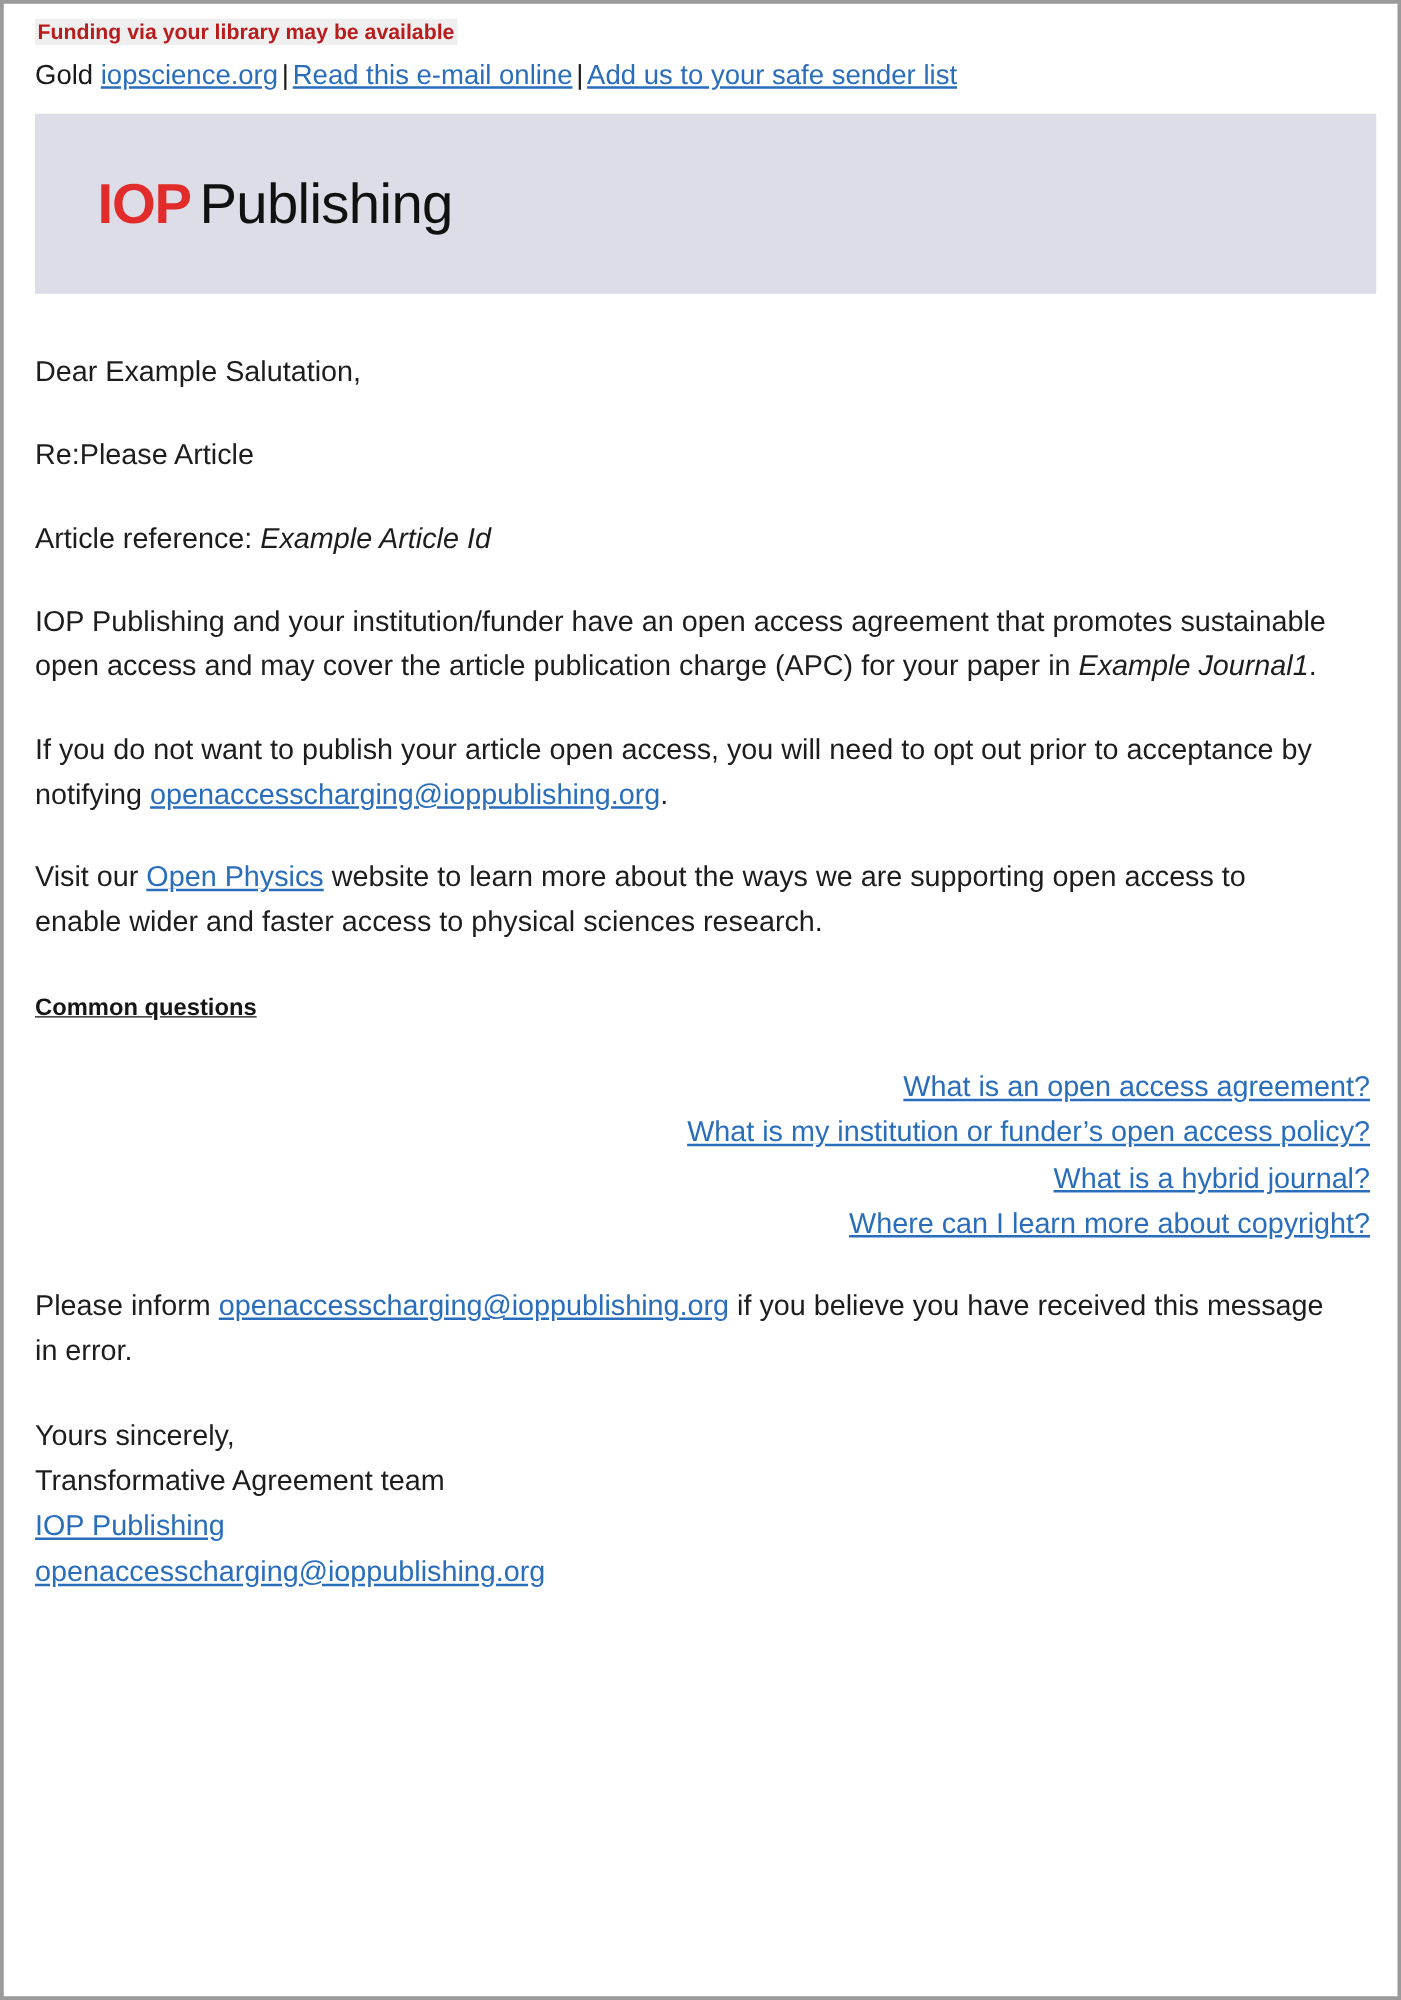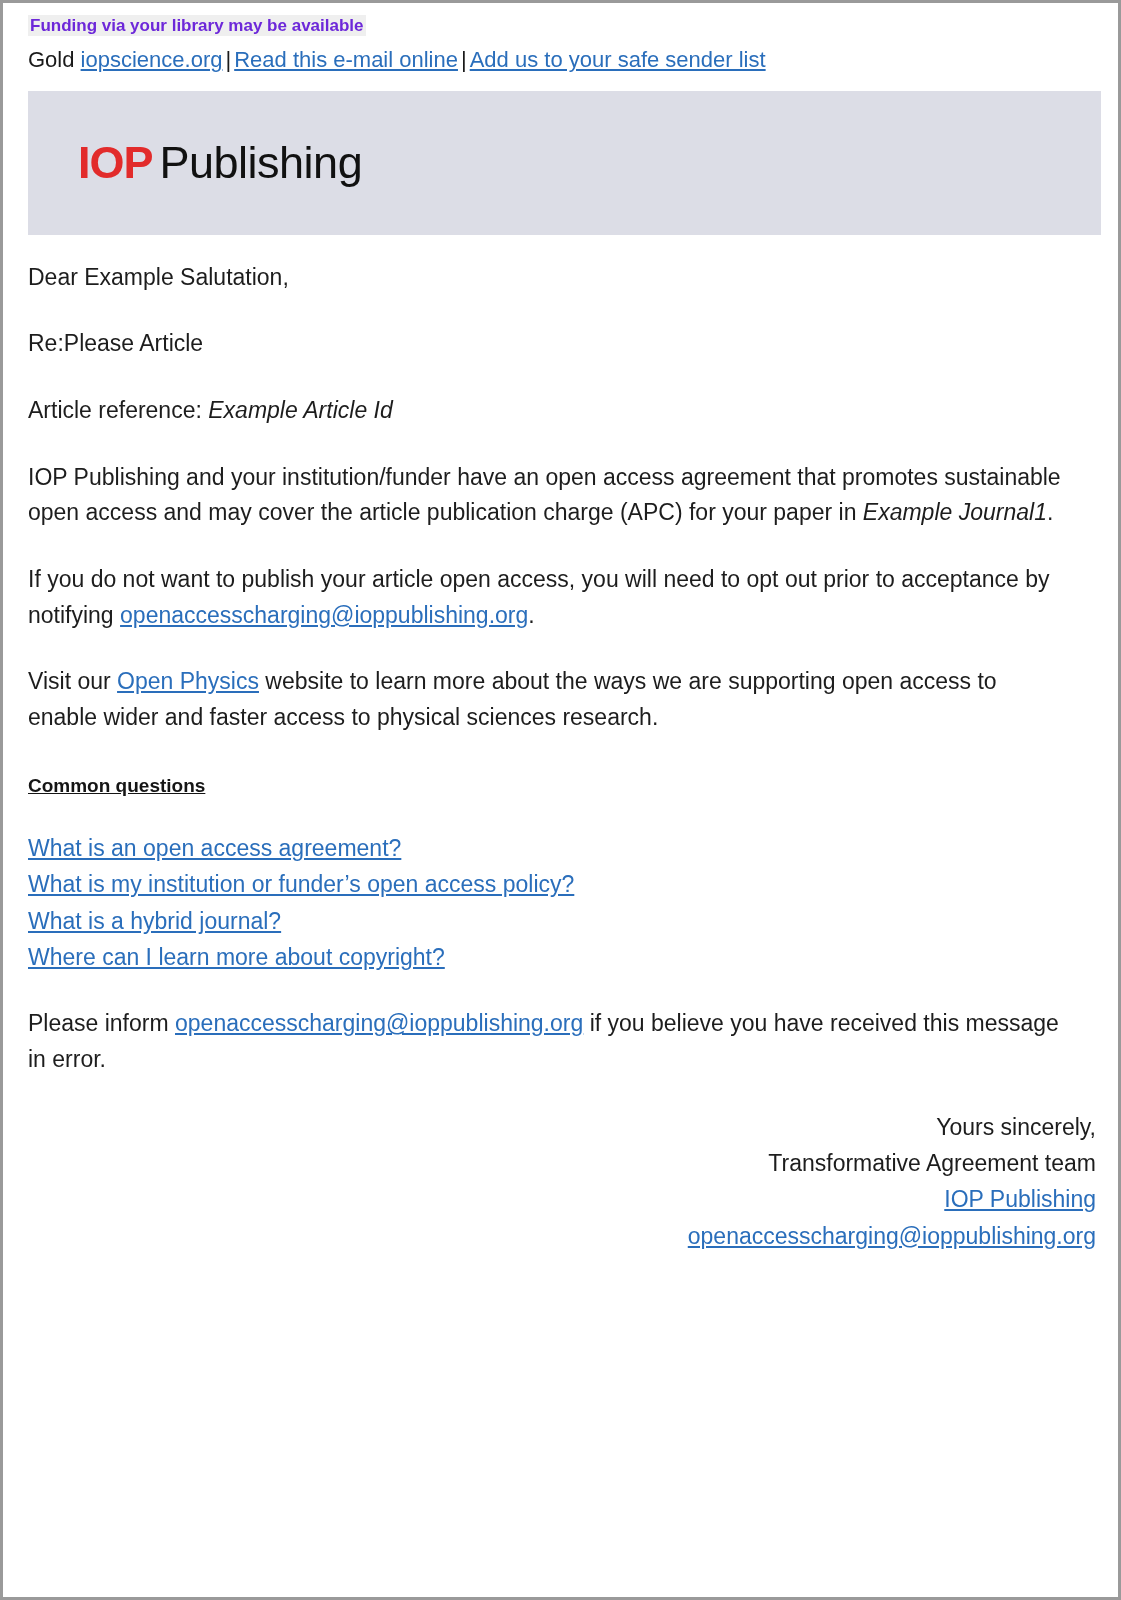--- a/index.html
+++ b/index.html
@@ -23,21 +23,21 @@
   }
 
   .email-inner {
     padding: 12px 22px 0 25px;
   }
 
   
   .preheader-line {
     font-size: 17px;
     font-weight: bold;
-    color: #6d28d9;
+    color: #b91c1c;
     line-height: 1.25;
     margin: 0 0 10px 0;
   }
   .preheader-line .hl {
     background: #efefef;
     padding: 1px 2px;
   }
 
   .visit-line {
     font-size: 22px;
@@ -80,21 +80,21 @@
     letter-spacing: -1px;
   }
   .brand-logo .pub {
     color: #111111;
     font-weight: normal;
     margin-left: 7px;
   }
 
   
   .body-area {
-    padding-top: 25px;
+    padding-top: 45px;
     font-size: 23px;
     color: #1d1d1d;
     line-height: 1.55;
   }
   .body-area p {
     margin: 0 0 31px 0;
     max-width: 1040px;
   }
 
   em.ital { font-style: italic; }
@@ -103,32 +103,32 @@
     font-size: 19px;
     font-weight: bold;
     color: #151515;
     text-decoration: underline;
     margin: 0 0 30px 0;
     display: inline-block;
   }
 
   .qlinks {
     margin: 0 0 31px 0;
+    text-align: right;
   }
   .qlinks a.lnk {
     display: block;
     font-size: 23px;
     line-height: 1.58;
   }
 
   .signoff {
     font-size: 23px;
     line-height: 1.58;
     color: #1d1d1d;
-    text-align: right;
   }
   .signoff a.lnk { display: block; }
   .signoff .plain { display: block; }
 </style>
 </head>
 <body>
 
 <div class="email-page">
   <div class="email-inner">
 

